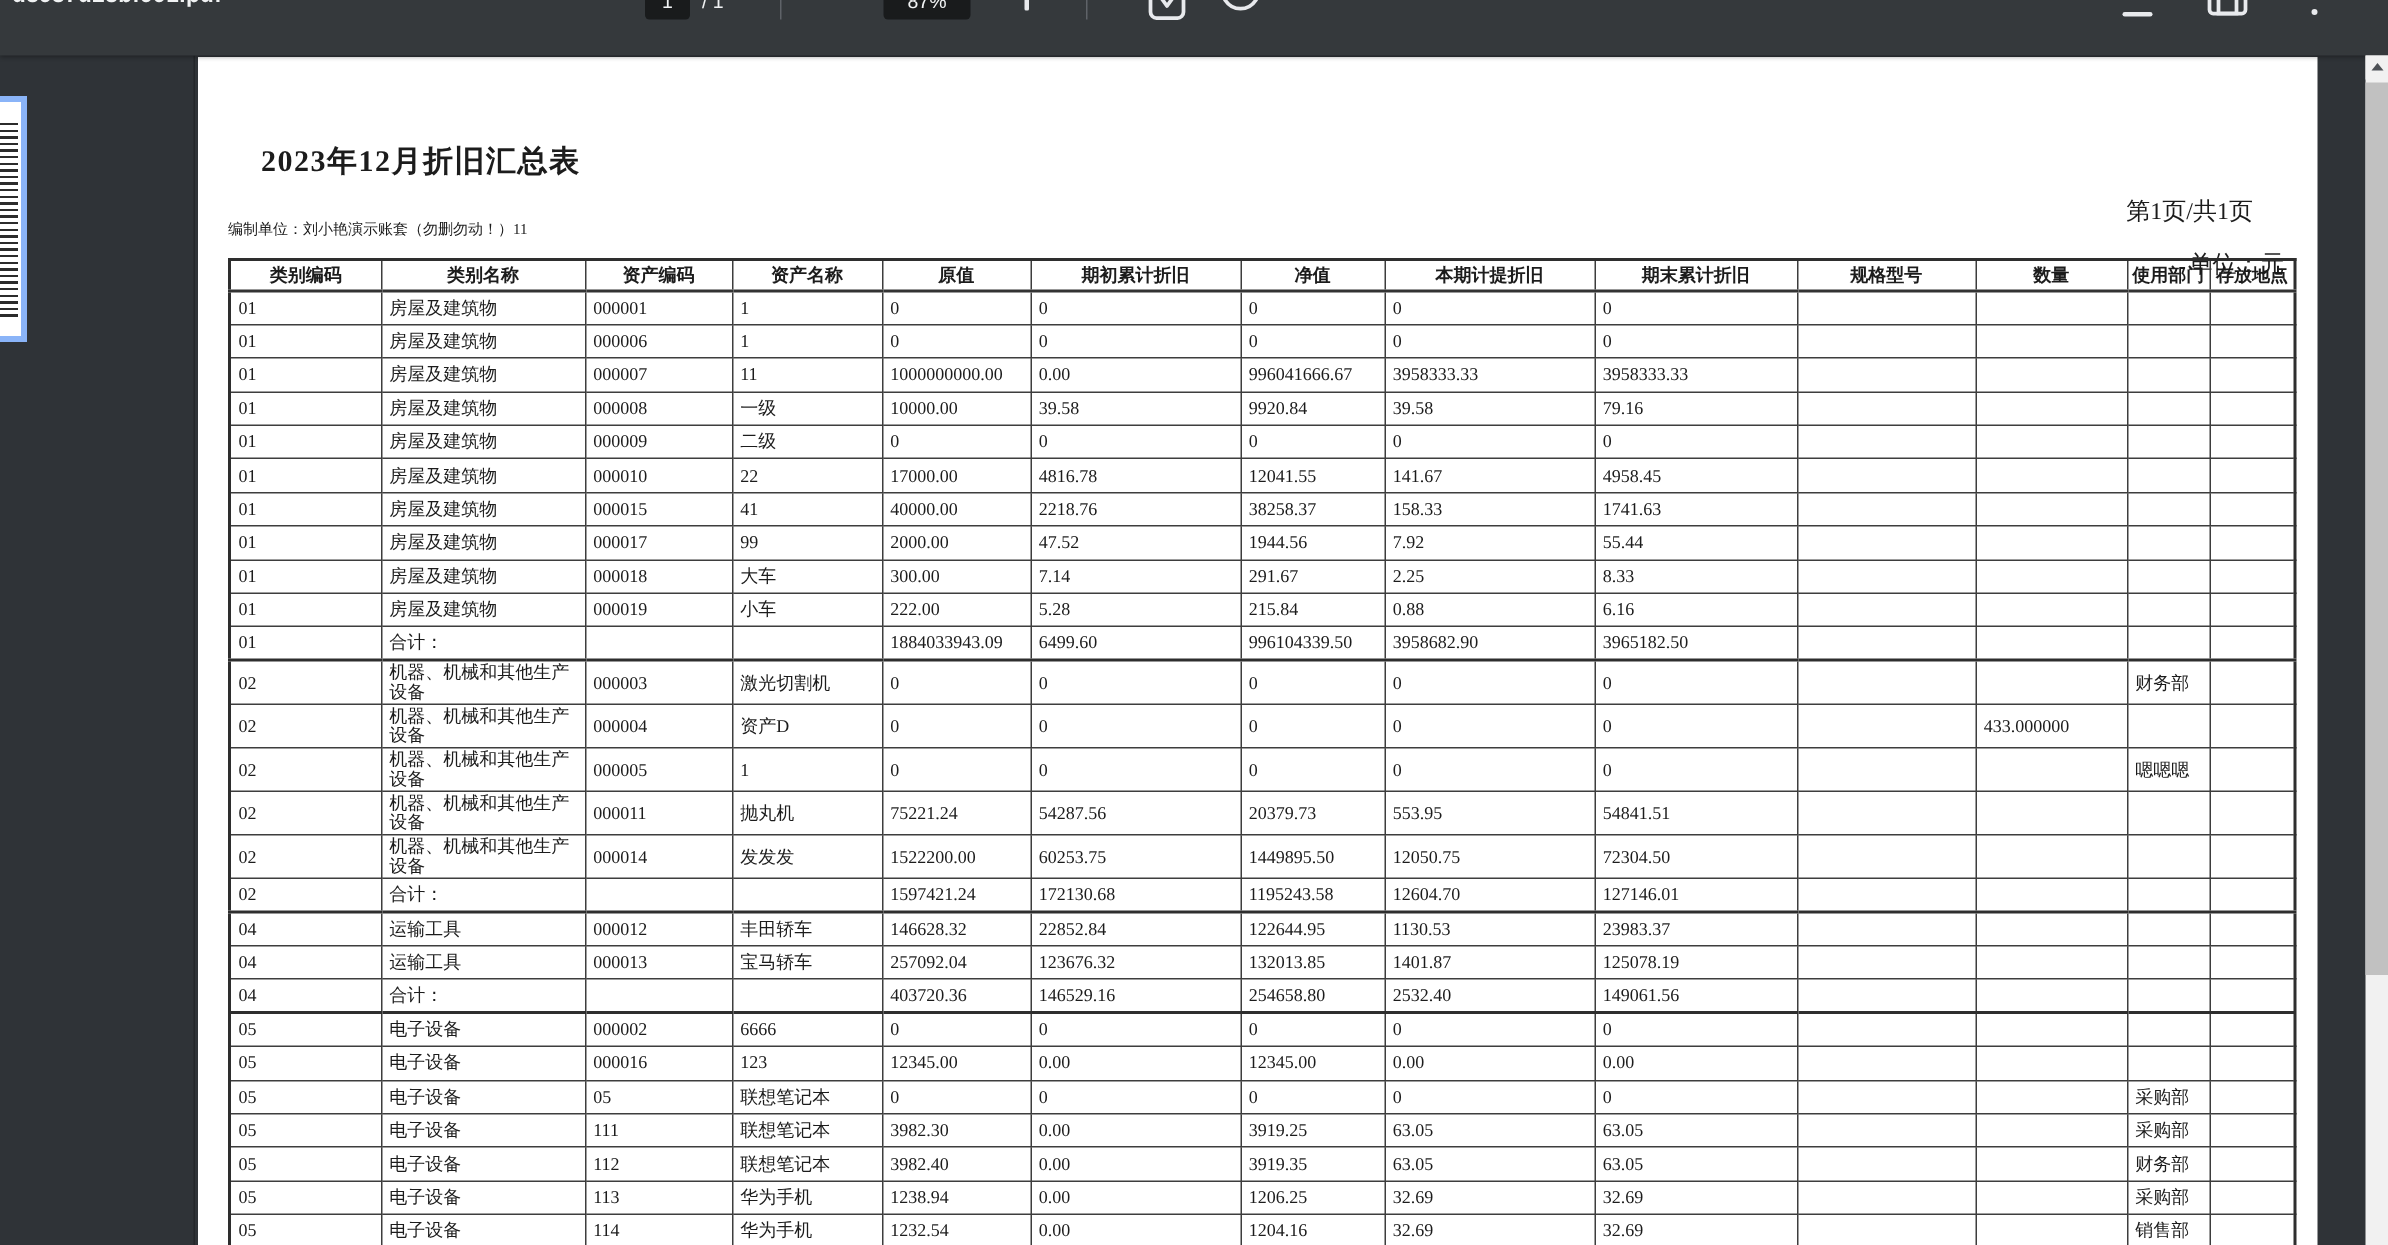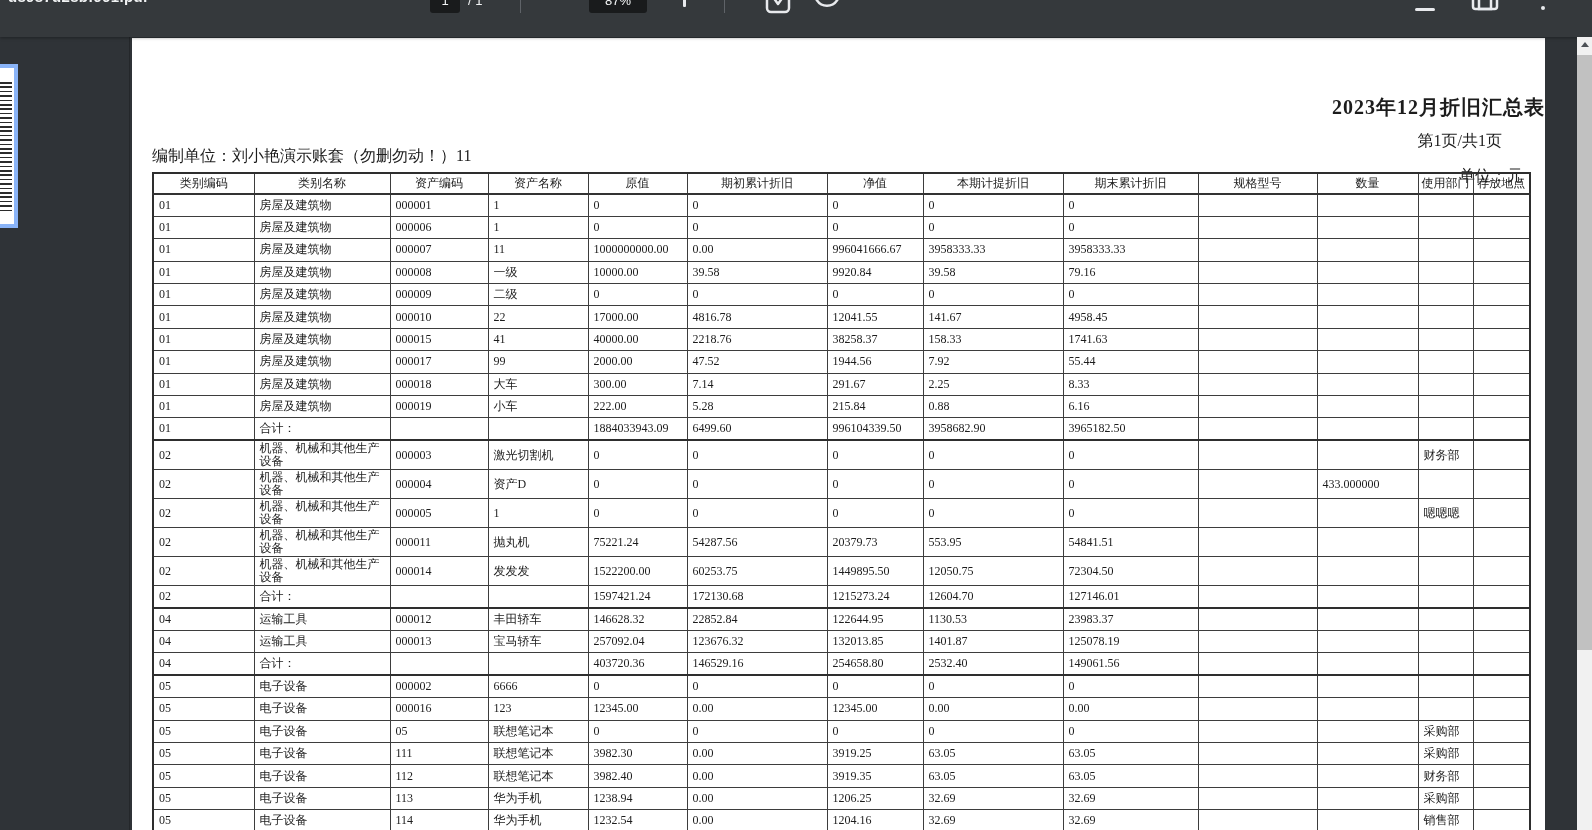--- a/index.html
+++ b/index.html
@@ -49,39 +49,39 @@
     background:repeating-linear-gradient(180deg,#2b2b2b 0 1.6px,#ffffff 1.6px 4.4px);
   }
 
   
   .page {
     position:absolute; left:132px; top:38px; width:1413px; height:1000px;
     background:#ffffff; z-index:5; color:#1c1c1c;
   }
   .doc-title {
     position:absolute; left:0; top:56px; width:100%;
-    text-align:right; font-size:20px; font-weight:bold; letter-spacing:1px;
+    text-align:left; font-size:20px; font-weight:bold; letter-spacing:1px;padding-left:42px;
   }
   .page-info { position:absolute; top:93px; right:43px; font-size:16px; }
-  .prepared-by { position:absolute; top:108px; left:20px; font-size:16px; }
+  .prepared-by { position:absolute; top:108px; left:20px; font-size:10px; }
   .unit-label { position:absolute; top:128px; right:22px; font-size:16px; }
 
   
   table.dep {
     position:absolute; left:20px; top:134px;
     border-collapse:collapse; table-layout:fixed; width:1377px;
     font-size:12px;
   }
   table.dep th, table.dep td {
     border:1px solid #3d3d3d; overflow:hidden; white-space:normal;
     line-height:13px; vertical-align:middle;
   }
   table.dep { border:2px solid #2e2e2e; }
   table.dep th {
-    height:21px; font-weight:normal; text-align:center; padding:0 2px;
+    height:21px; font-weight:bold; text-align:center; padding:0 2px;
     border-bottom:2px solid #333;
   }
   table.dep td { height:22.4px; text-align:left; padding:1px 4px 1px 5px; }
   tr.tall td { height:28.6px; }
   tr.subtotal td { border-bottom:2px solid #2e2e2e; }
 
   
   .scrollbar {
     position:absolute; right:0; top:37px; width:15px; height:793px;
     background:#f1f1f1; z-index:40;
@@ -421,21 +421,21 @@
           <td></td>
           <td></td>
         </tr>
         <tr class="subtotal">
           <td>02</td>
           <td>合计：</td>
           <td></td>
           <td></td>
           <td>1597421.24</td>
           <td>172130.68</td>
-          <td>1215273.24</td>
+          <td>1195243.58</td>
           <td>12604.70</td>
           <td>127146.01</td>
           <td></td>
           <td></td>
           <td></td>
           <td></td>
         </tr>
         <tr>
           <td>04</td>
           <td>运输工具</td>

